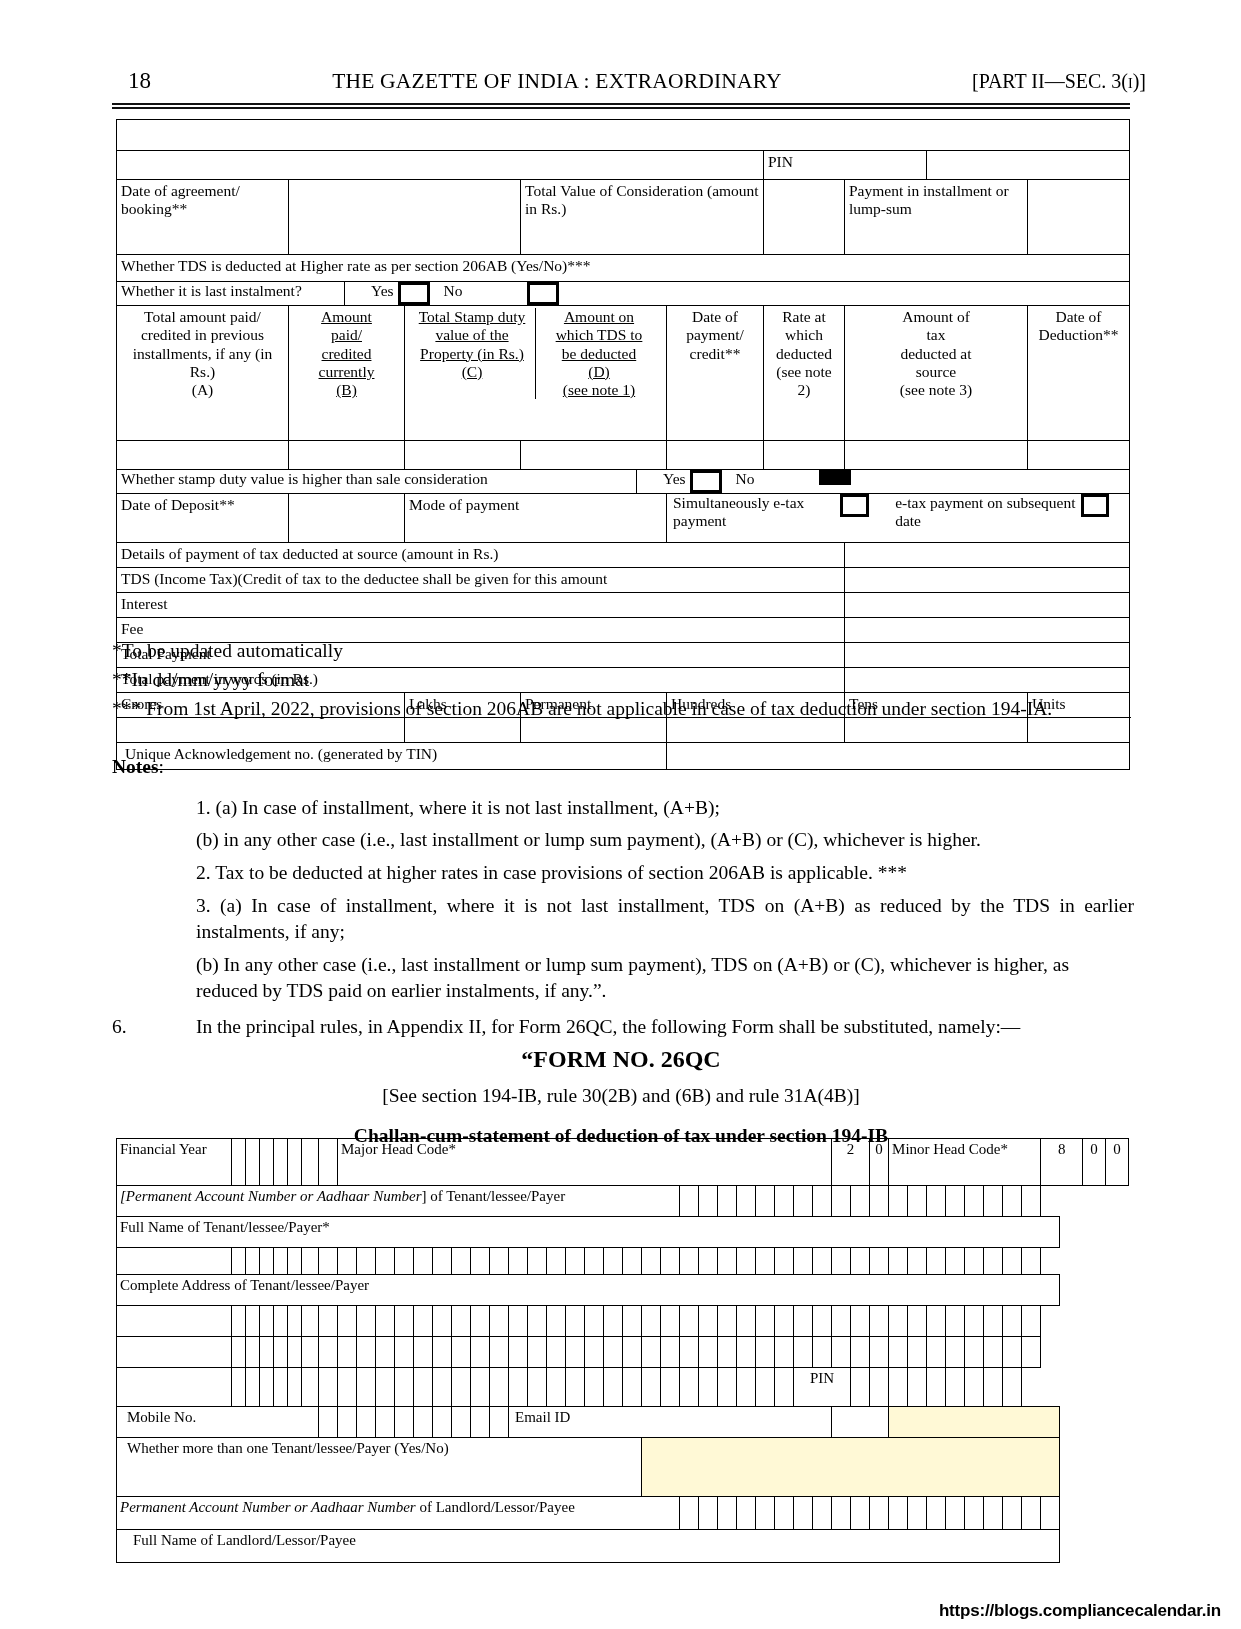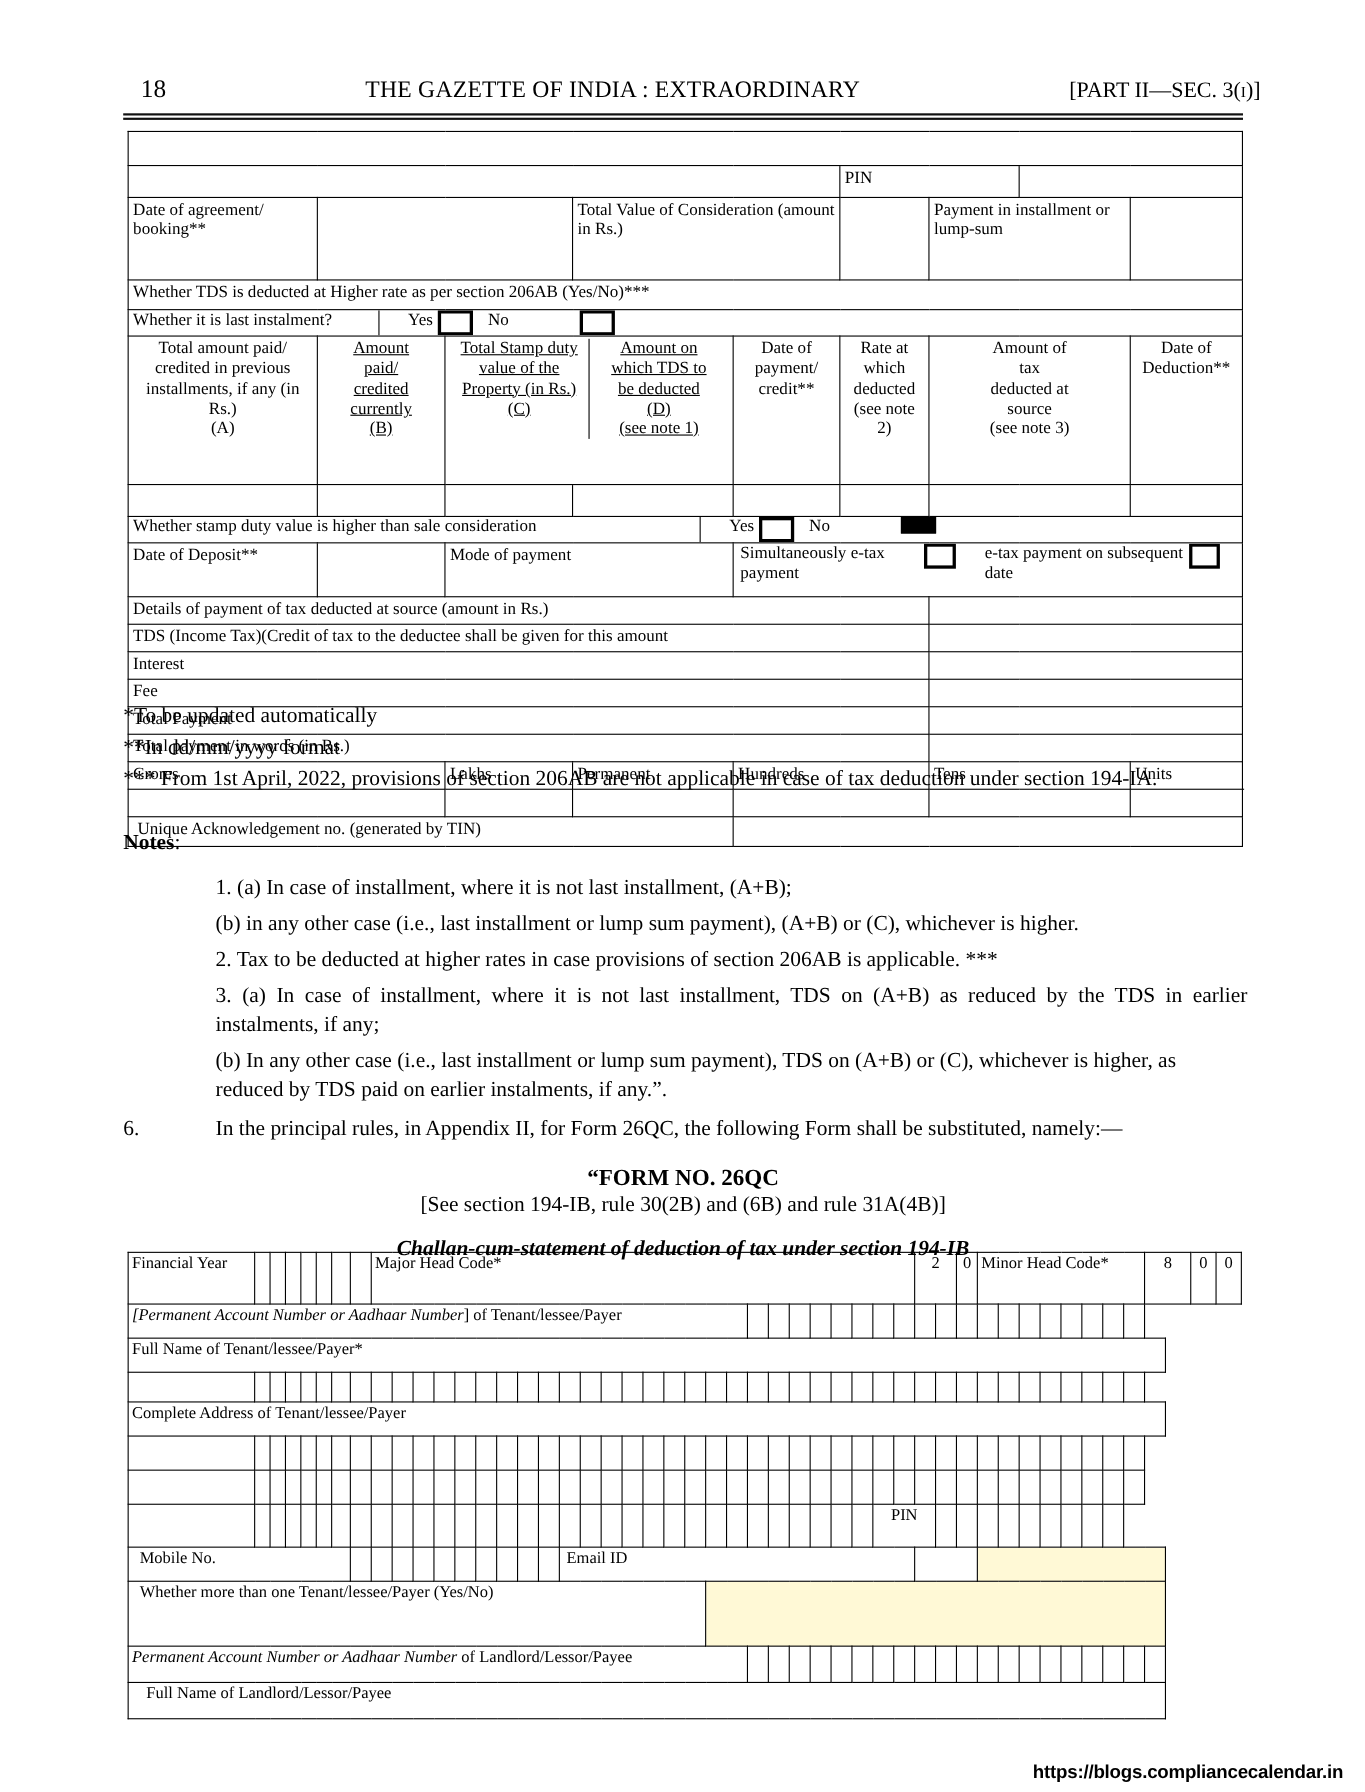--- a/index.html
+++ b/index.html
@@ -404,23 +404,23 @@
 
   <div class="para" style="left:196px; top:795px; width:950px;">1. (a) In case of installment, where it is not last installment, (A+B);</div>
   <div class="para" style="left:196px; top:827px; width:950px;">(b) in any other case (i.e., last installment or lump sum payment), (A+B) or (C), whichever is higher.</div>
   <div class="para" style="left:196px; top:860px; width:950px;">2. Tax to be deducted at higher rates in case provisions of section 206AB is applicable. ***</div>
   <div class="para justify" style="left:196px; top:893px; width:938px;">3. (a) In case of installment, where it is not last installment, TDS on (A+B) as reduced by the TDS in earlier instalments, if any;</div>
   <div class="para" style="left:196px; top:952px; width:900px;">(b) In any other case (i.e., last installment or lump sum payment), TDS on (A+B) or (C), whichever is higher, as reduced by TDS paid on earlier instalments, if any.”.</div>
 
   <div class="para" style="left:112px; top:1014px;">6.</div>
   <div class="para" style="left:196px; top:1014px; width:940px;">In the principal rules, in Appendix II, for Form 26QC, the following Form shall be substituted, namely:—</div>
 
-  <div class="ctr bold" style="top:1046px; font-size:21px;margin-top:12px;">“FORM NO. 26QC</div>
+  <div class="ctr bold" style="top:1046px; font-size:24px;">“FORM NO. 26QC</div>
   <div class="ctr" style="top:1085px; font-size:19.5px;">[See section 194-IB, rule 30(2B) and (6B) and rule 31A(4B)]</div>
-  <div class="ctr bold" style="top:1125px; font-size:19.5px;font-style:italic;">Challan-cum-statement of deduction of tax under section 194-IB</div>
+  <div class="ctr bold" style="top:1125px; font-size:19.5px;">Challan-cum-statement of deduction of tax under section 194-IB</div>
 
   <div id="form2">
     <table class="form" width="1013">
       <colgroup>
         <col style="width:115px">
           <col style="width:14px">
           <col style="width:14px">
         <col style="width:14px">
           <col style="width:14px">
           <col style="width:14px">

